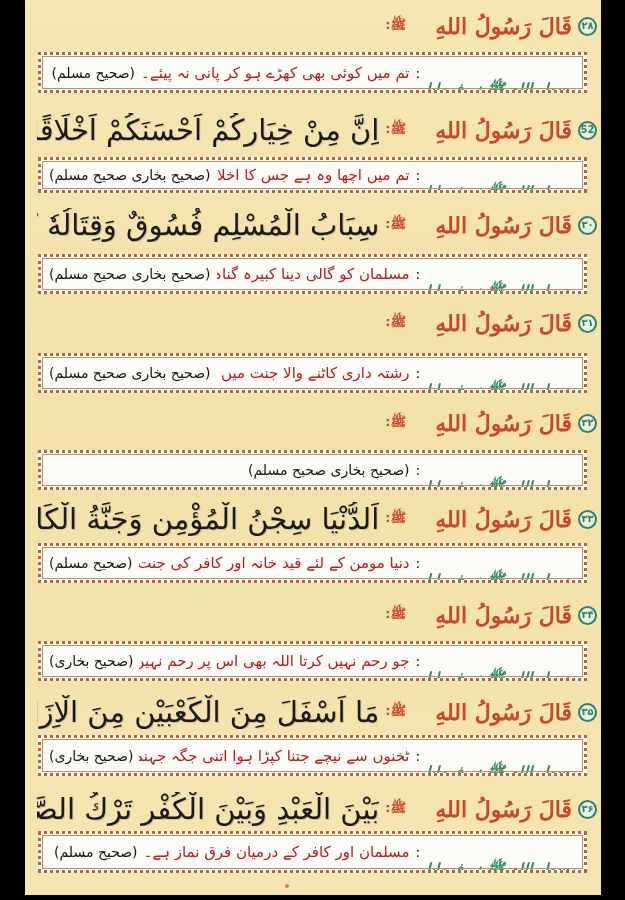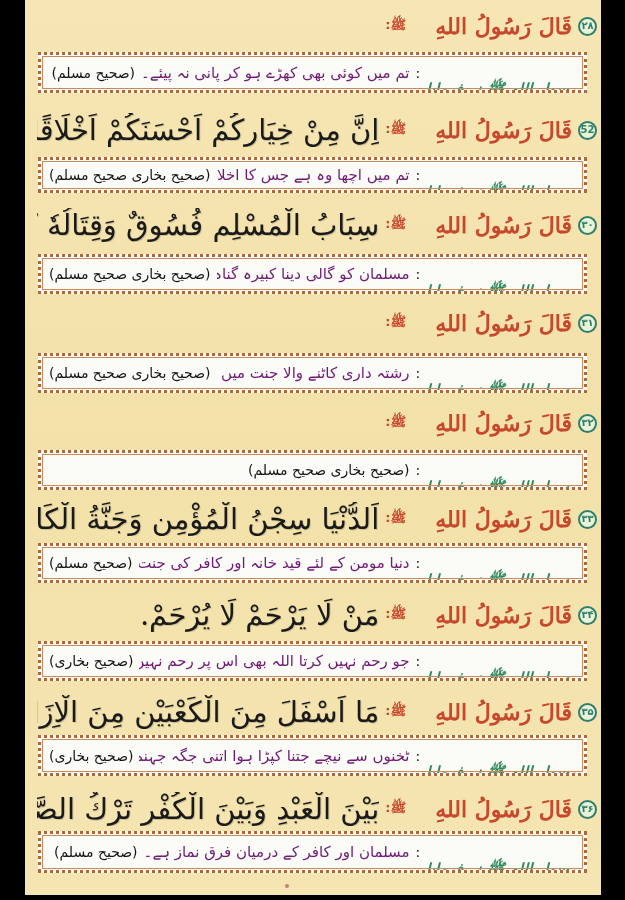--- a/index.html
+++ b/index.html
@@ -47,21 +47,21 @@
     }
     .box::before {
       content: ""; position: absolute; inset: 1px; border: 1px solid #c98a5c; pointer-events: none;
     }
     .callig {
       color: #2e8a5a; font-family: "DejaVu Serif", serif; font-size: 15px; font-style: italic;
       flex: 0 0 auto; font-weight: bold; margin-top: 37px;
     }
     .colon { color: #111; font-size: 14px; flex: 0 0 auto; }
     .urdu {
-      color: #701a75; font-family: "DejaVu Sans", sans-serif; font-size: 15px;
+      color: #b91c1c; font-family: "DejaVu Sans", sans-serif; font-size: 15px;
       flex: 0 1 auto; overflow: hidden;
     }
     .ref {
       color: #141414; font-size: 14px; flex: 0 0 auto;
     }
     .stain {
       position: absolute; width: 4px; height: 4px; border-radius: 50%; background: #c0486a; opacity: 0.7;
     }
   </style>
 </head>
@@ -153,21 +153,20 @@
       <span class="urdu">دنیا مومن کے لئے قید خانہ اور کافر کی جنت ہے۔</span>
       <span class="ref">(صحیح مسلم)</span>
     </div>
   </div>
 
   <div class="hadith" style="top:589px;">
     <div class="headline">
       <span class="badge">۳۴</span>
       <span class="prefix">قَالَ رَسُولُ اللهِ</span>
       <span class="saw-red">ﷺ:</span>
-      <span class="arabic">مَنْ لَا يَرْحَمْ لَا يُرْحَمْ.</span>
     </div>
     <div class="box" style="top:52px;height:40px;">
       <span class="callig">رسول اللہ ﷺ نے فرمایا</span>
       <span class="colon">:</span>
       <span class="urdu">جو رحم نہیں کرتا اللہ بھی اس پر رحم نہیں کرتا۔</span>
       <span class="ref">(صحیح بخاری)</span>
     </div>
   </div>
 
   <div class="hadith" style="top:686px;">

